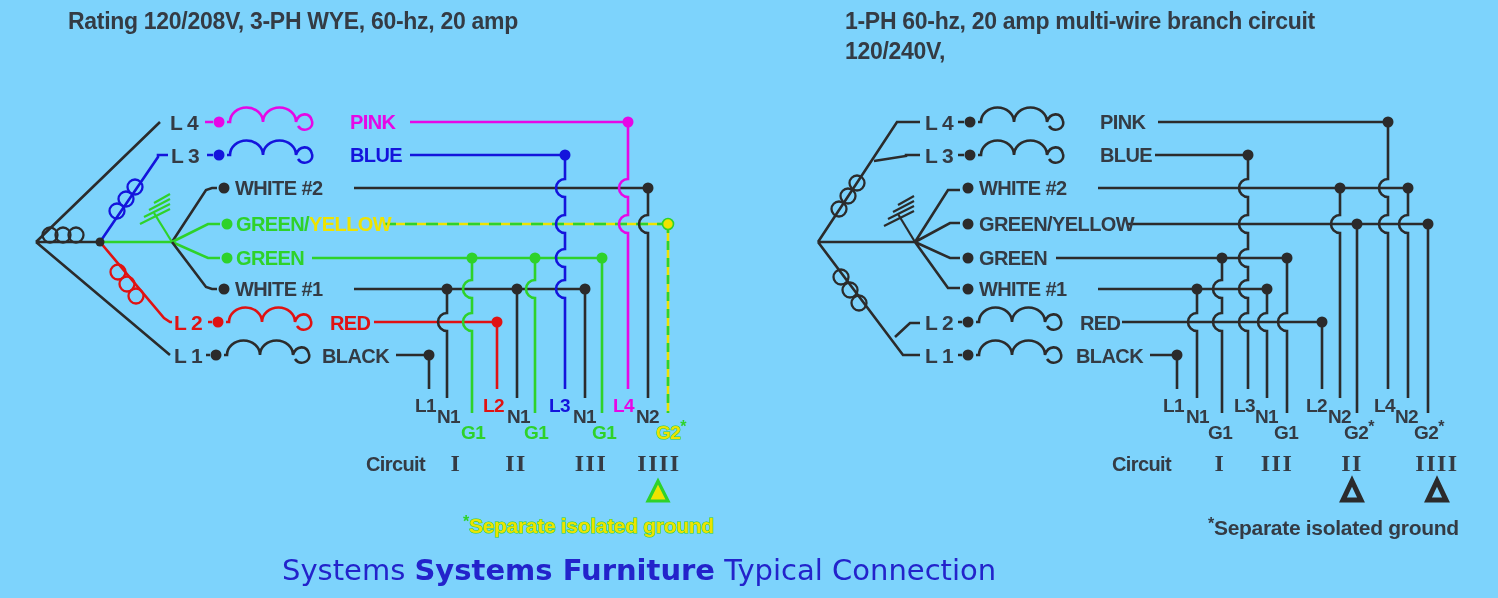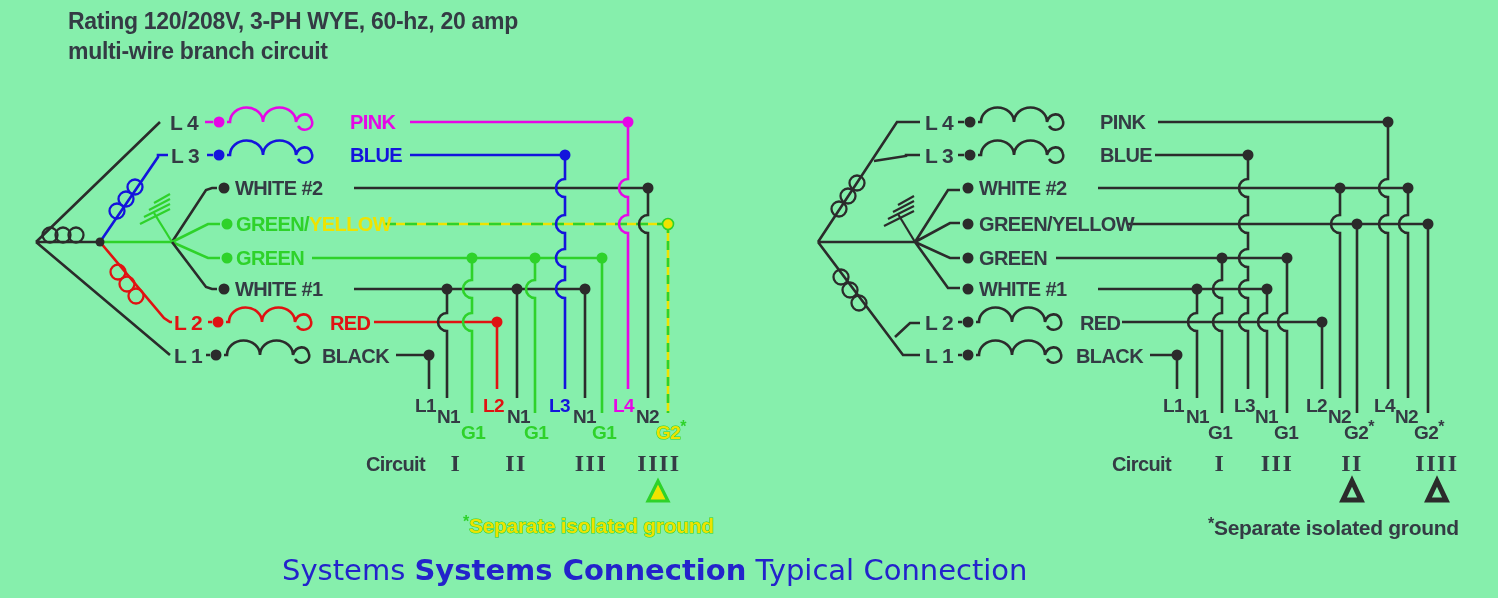--- a/index.html
+++ b/index.html
@@ -1,16 +1,16 @@
 <!DOCTYPE html>
 <html style="--c-pink: #e607e6; --c-blue: #1414dc; --c-green: #2ed22a; --c-yellow: #efe300; --c-red: #e01212; --c-wire: #2b2b2b; --c-ink: #343b44; --c-caption: #2323cb;"><head>
 <meta charset="utf-8">
 <style>
   html,body{margin:0;padding:0;background:#fff;}
-  .stage{position:relative;width:1498px;height:598px;background:#86efac;overflow:hidden;
+  .stage{position:relative;width:1498px;height:598px;background:#7dd3fc;overflow:hidden;
          font-family:"Liberation Sans",sans-serif;}
   .title{position:absolute;font-weight:700;font-size:23px;line-height:30px;
          letter-spacing:-0.3px;color:var(--c-ink,#343b44);}
   .title span{display:block;}
   .caption{position:absolute;left:282px;top:553px;font-family:"DejaVu Sans",sans-serif;
            font-size:29px;color:var(--c-caption,#2323cb);white-space:nowrap;}
   .caption b{font-weight:bold;}
   svg{position:absolute;left:0;top:0;}
   svg text{font-family:"Liberation Sans",sans-serif;font-weight:700;letter-spacing:-0.6px;}
   .wl{font-size:20px;}            
@@ -22,21 +22,24 @@
   .fn-star{font-size:16px;}
   .gy-glow{paint-order:stroke;}
 </style>
 </head>
 <body>
 
 <div class="stage">
 
   <div class="title" style="left:68px;top:6px;">
     <span>Rating 120/208V, 3-PH WYE, 60-hz, 20 amp</span>
-    <span>multi-wire branch circuit</span>
+  </div>
+  <div class="title" style="left:845px;top:6px;">
+    <span>1-PH 60-hz, 20 amp multi-wire branch circuit</span>
+    <span>120/240V,</span>
   </div>
 
   <svg width="1498" height="598" viewBox="0 0 1498 598">
 
     <g fill="none" stroke-width="2.6">
 
       <path d="M36,242 L160,122 M36,242 L170,355 M36,242 H100" stroke="#2b2b2b"></path>
       <g stroke-width="2.3" stroke="#2b2b2b">
         <circle cx="50" cy="235" r="7.5"></circle>
           <circle cx="63" cy="235" r="7.5"></circle>
@@ -260,15 +263,15 @@
       </g>
 
       <polygon points="1352,481 1343,500 1361,500" fill="none" stroke-width="5" stroke="#2b2b2b"></polygon>
       <polygon points="1437,481 1428,500 1446,500" fill="none" stroke-width="5" stroke="#2b2b2b"></polygon>
 
       <text class="fn" x="1208" y="535" stroke="none"><tspan class="fn-star" dy="-6" fill="#343b44">*</tspan><tspan dy="6" fill="#343b44">Separate isolated ground</tspan></text>
     </g>
   </svg>
 
   <div class="caption">
-    <span>Systems </span><b>Systems Connection</b><span> Typical Connection</span>
+    <span>Systems </span><b>Systems Furniture</b><span> Typical Connection</span>
   </div>
 </div>
 
 </body></html>

